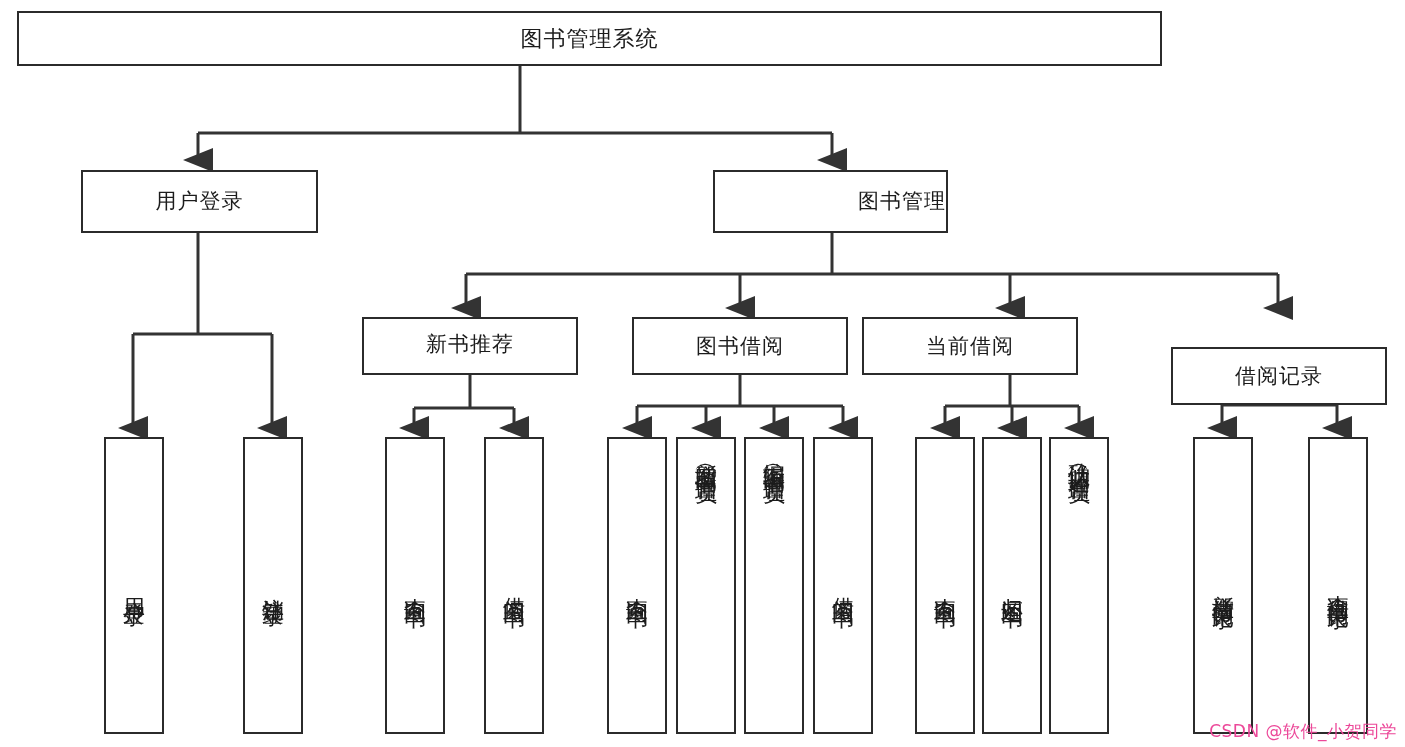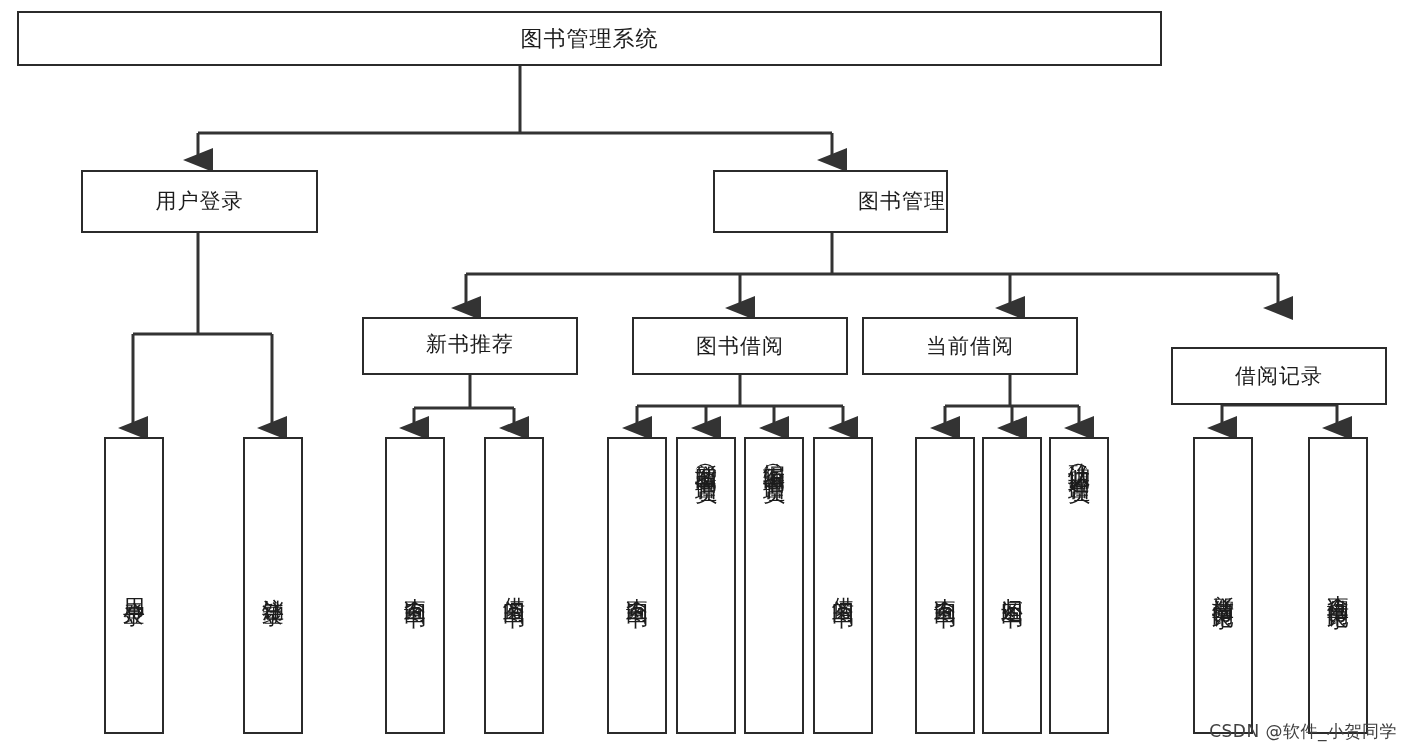--- a/index.html
+++ b/index.html
@@ -63,21 +63,21 @@
   }
   .v-node.v-center {
     align-items: center;
     padding-top: 0;
   }
   .watermark {
     position: absolute;
     right: 8px;
     bottom: 4px;
     font-size: 17px;
-    color: #404040;
+    color: #ec4899;
     letter-spacing: 0.5px;
     white-space: nowrap;
     user-select: none;
   }
 </style>
 </head>
 <body>
 
 <div id="diagram-root">
 

